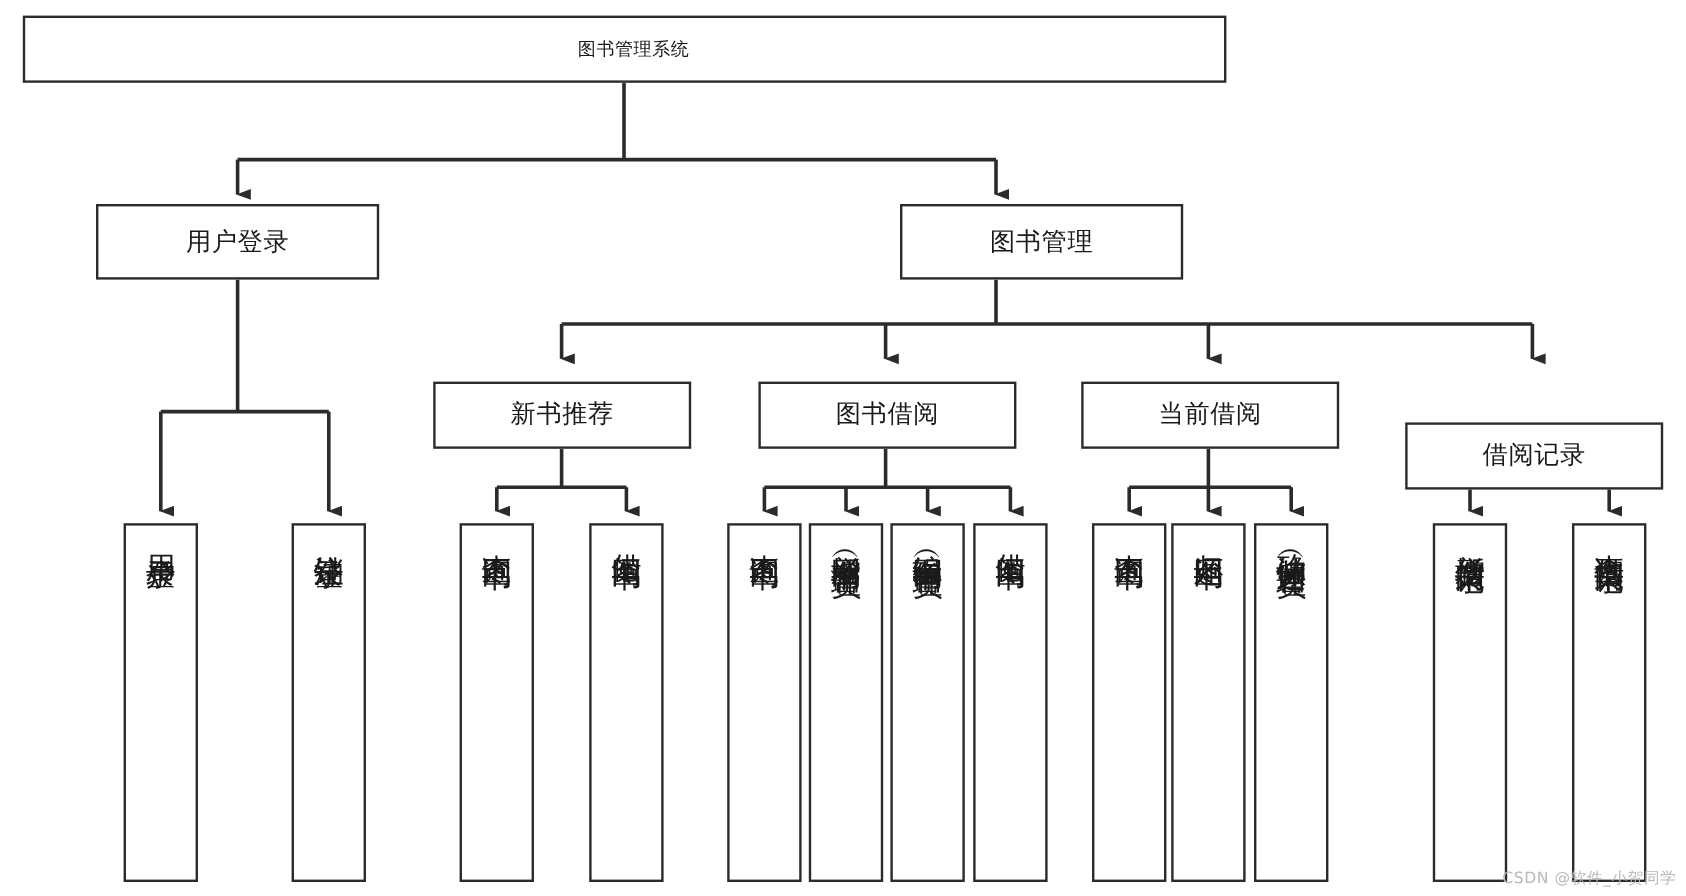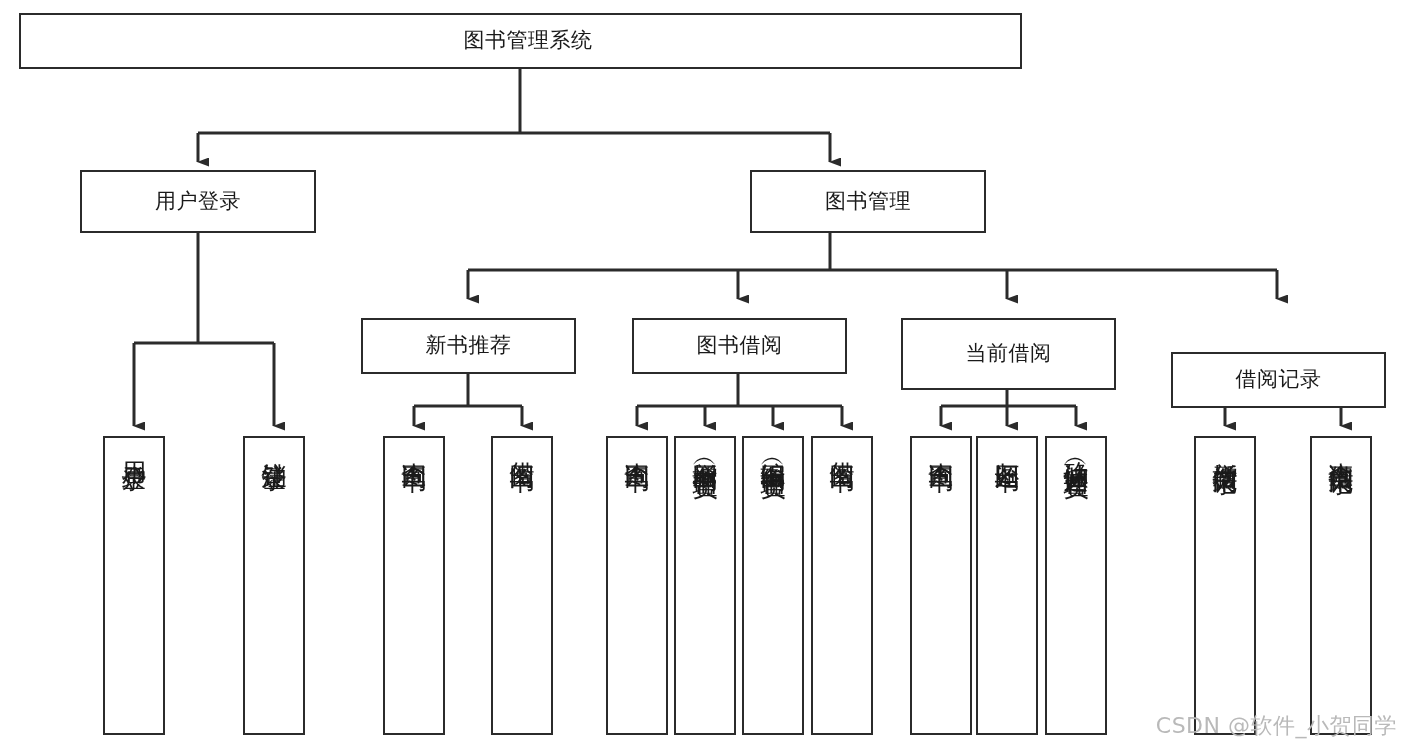--- a/index.html
+++ b/index.html
@@ -40,39 +40,39 @@
     text-align: center;
     line-height: 1.22;
     white-space: nowrap;
   }
   
   .h-node .lbl {
     writing-mode: horizontal-tb;
     font-size: 21px;
     letter-spacing: 0.5px;
   }
-  .root .lbl { font-size: 21px; margin-left: 15px; }
+  .root .lbl { font-size: 15px; margin-left: 15px; }
   
   .v-node .lbl {
     writing-mode: vertical-rl;
     text-orientation: upright;
     font-size: 25px;
     letter-spacing: 2px;
     line-height: 1;
   }
   .v-node {
     align-items: flex-start;
     justify-content: center;
     padding-top: 4px;
   }
   .watermark {
     position: absolute;
     right: 8px;
     bottom: 6px;
-    font-size: 22px;
+    font-size: 13px;
     color: #b9b9b9;
     letter-spacing: 0.5px;
     white-space: nowrap;
     user-select: none;
   }
 </style>
 </head>
 <body>
 
 <div id="canvas">
@@ -141,21 +141,21 @@
   <div class="node h-node" style="left:712px; top:170px; width:236px; height:63px;margin-left:38px;">
     <span class="lbl">图书管理</span>
   </div>
 
   <div class="node h-node" style="left:632px; top:318px; width:215px; height:56px;">
     <span class="lbl">图书借阅</span>
   </div>
   <div class="node h-node" style="left:361px; top:318px; width:215px; height:56px;">
     <span class="lbl">新书推荐</span>
   </div>
-  <div class="node h-node" style="left:901px; top:318px; width:215px; height:72px;">
+  <div class="node h-node" style="left:901px; top:318px; width:215px; height:56px;">
     <span class="lbl">当前借阅</span>
   </div>
   <div class="node h-node" style="left:1171px; top:318px; width:215px; height:56px;margin-top:34px;">
     <span class="lbl">借阅记录</span>
   </div>
 
   <div class="node v-node" style="left:103px; top:436px; width:62px; height:299px;">
     <span class="lbl">用户登录</span>
   </div>
   <div class="node v-node" style="left:243px; top:436px; width:62px; height:299px;">

